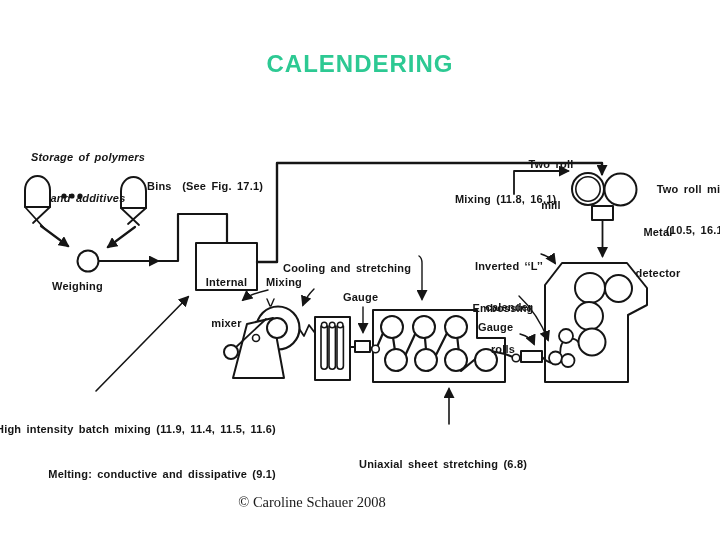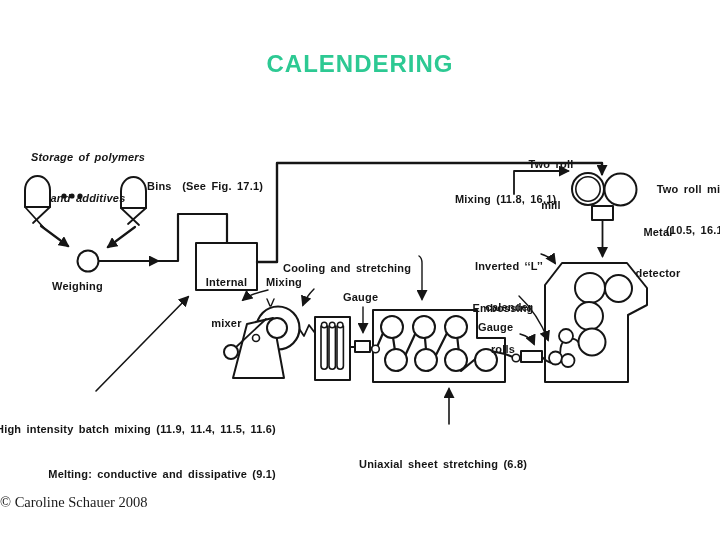--- a/index.html
+++ b/index.html
@@ -15,22 +15,22 @@
   svg.diagram{position:absolute;left:0;top:0;}
   .label{
     position:absolute;font-weight:700;font-size:11px;line-height:13.5px;
     color:#151515;white-space:pre;letter-spacing:0.2px;word-spacing:2px;text-align:right;
   }
   .label span{display:block;}
   .center{text-align:center;}
   .indent{margin-left:15px;}
   .smalltext{font-size:11px;line-height:15px;}
   .copyright{
-    position:absolute;left:0;top:494px;width:572px;text-align:left;
-    font-family:"Liberation Serif",serif;font-size:14.5px;color:#1a1a1a;
+    position:absolute;left:0;top:494px;width:572px;text-align:center;
+    font-family:"Liberation Serif",serif;font-size:14.5px;color:#1a1a1a;padding-left:26px;
   }
 </style>
 </head>
 <body>
 
 <div class="slide-title">CALENDERING</div>
 
 <svg class="diagram" width="720" height="540" viewBox="0 0 720 540" fill="none" stroke="#151515" stroke-width="2" stroke-linecap="round" stroke-linejoin="round">
   <defs>
     <marker id="arr" viewBox="0 0 11 11" refX="9" refY="5.5" markerWidth="11" markerHeight="11" orient="auto" markerUnits="userSpaceOnUse">

